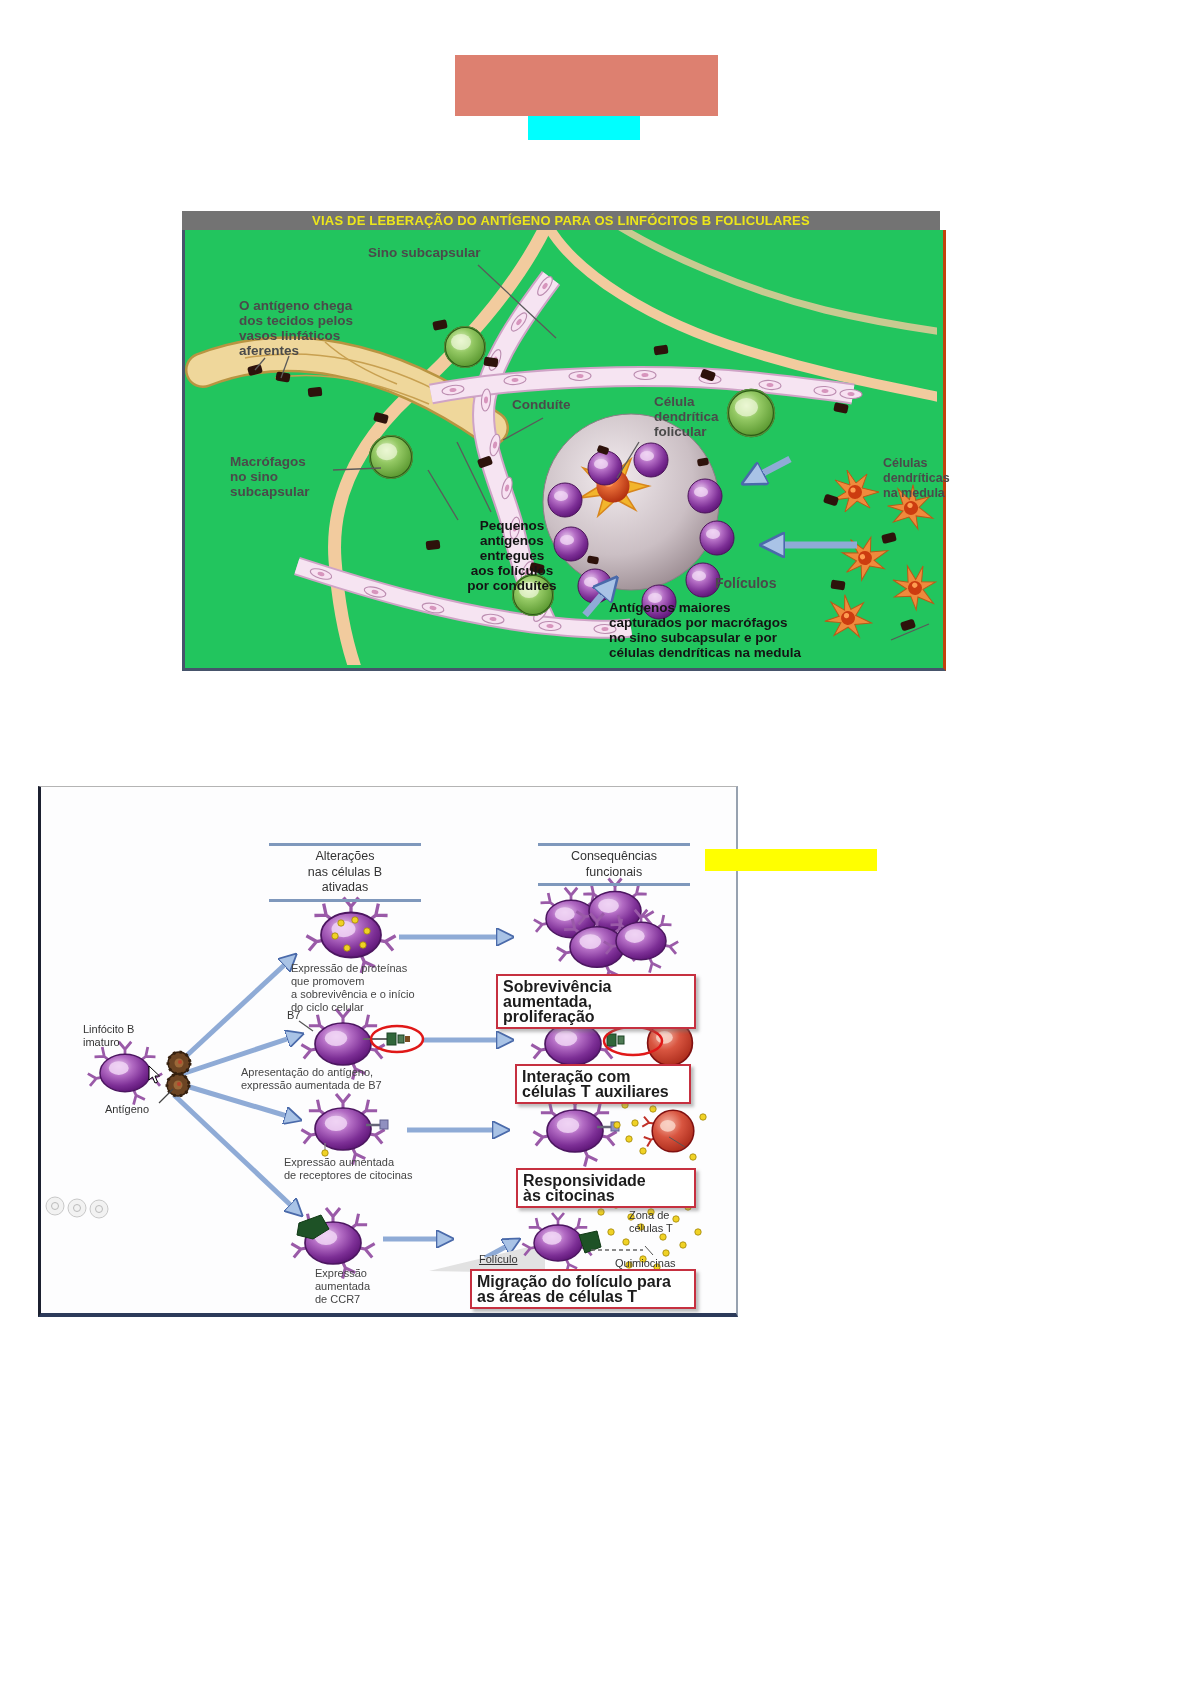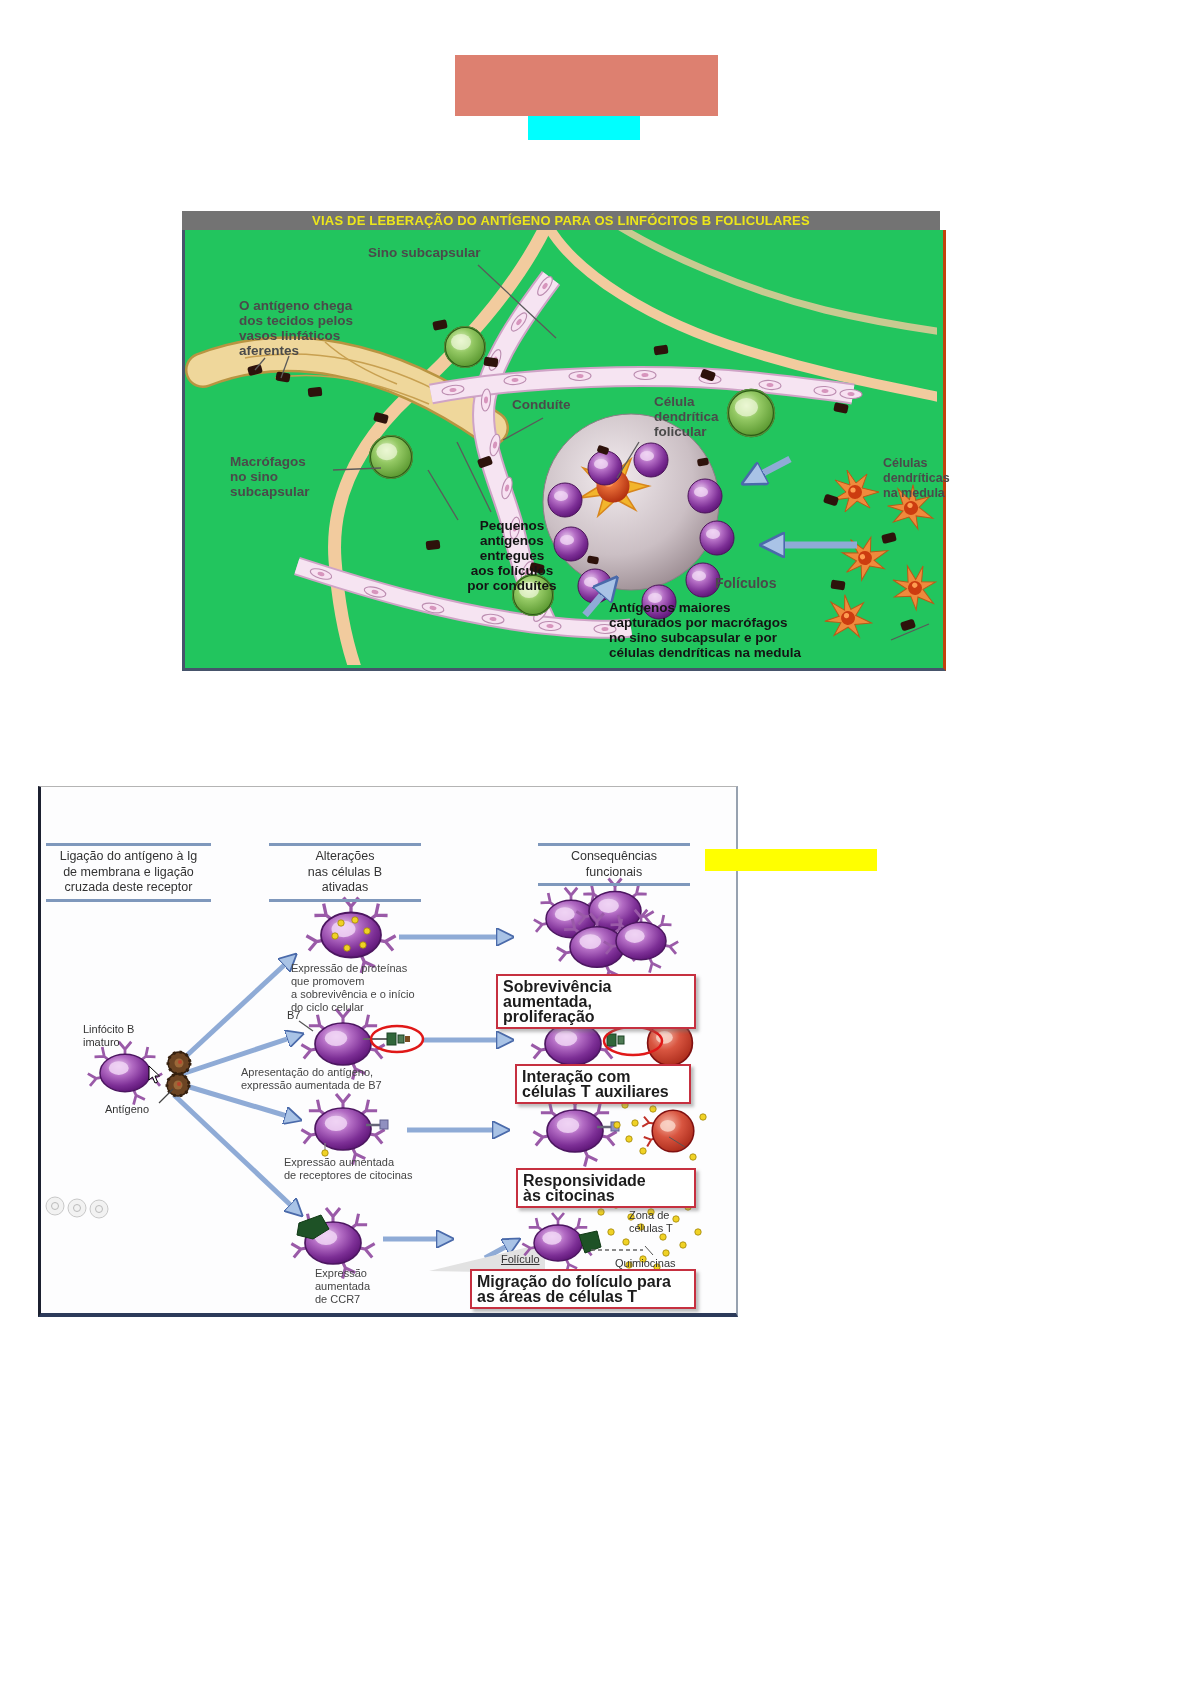--- a/index.html
+++ b/index.html
@@ -399,35 +399,32 @@
     <g stroke="#c8c8c8" fill="#f2f2f2">
       <circle cx="14" cy="419" r="9"></circle>
         <circle cx="36" cy="421" r="9"></circle>
         <circle cx="58" cy="422" r="9"></circle>
       <circle cx="14" cy="419" r="3.5" fill="none" stroke="#bbb"></circle>
         <circle cx="36" cy="421" r="3.5" fill="none" stroke="#bbb"></circle>
       <circle cx="58" cy="422" r="3.5" fill="none" stroke="#bbb"></circle>
     </g>
   </svg>
 
-  <div class="hdr" style="left:5px;top:56px;width:165px;">Ligação do antígeno à Ig
-de membrana e ligação
-cruzada deste receptor</div>
   <div class="hdr" style="left:228px;top:56px;width:152px;">Alterações
 nas células B
 ativadas</div>
   <div class="hdr" style="left:497px;top:56px;width:152px;">Consequências
 funcionais</div>
 
   <div class="f2lbl" style="left:42px;top:236px;">Linfócito B
 imaturo</div>
   <div class="f2lbl" style="left:64px;top:316px;">Antígeno</div>
   <div class="f2lbl" style="left:246px;top:222px;">B7</div>
   <div class="f2lbl" style="left:606px;top:366px;margin-top:40px;">Citocinas</div>
-  <div class="f2lbl" style="left:460px;top:466px;text-decoration:underline;">Folículo</div>
+  <div class="f2lbl" style="left:438px;top:466px;text-decoration:underline;">Folículo</div>
   <div class="f2lbl" style="left:574px;top:470px;">Quimiocinas</div>
   <div class="f2lbl" style="left:588px;top:422px;">Zona de
 células T</div>
 
   <div class="f2cap" style="left:250px;top:175px;width:198px;">Expressão de proteínas
 que promovem
 a sobrevivência e o início
 do ciclo celular</div>
   <div class="f2cap" style="left:200px;top:279px;width:228px;">Apresentação do antígeno,
 expressão aumentada de B7</div>

